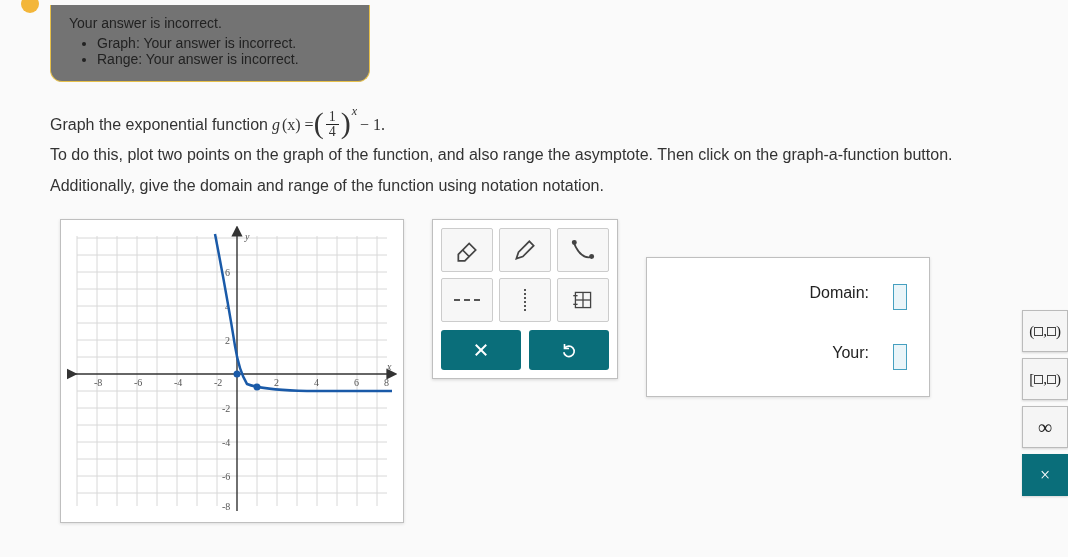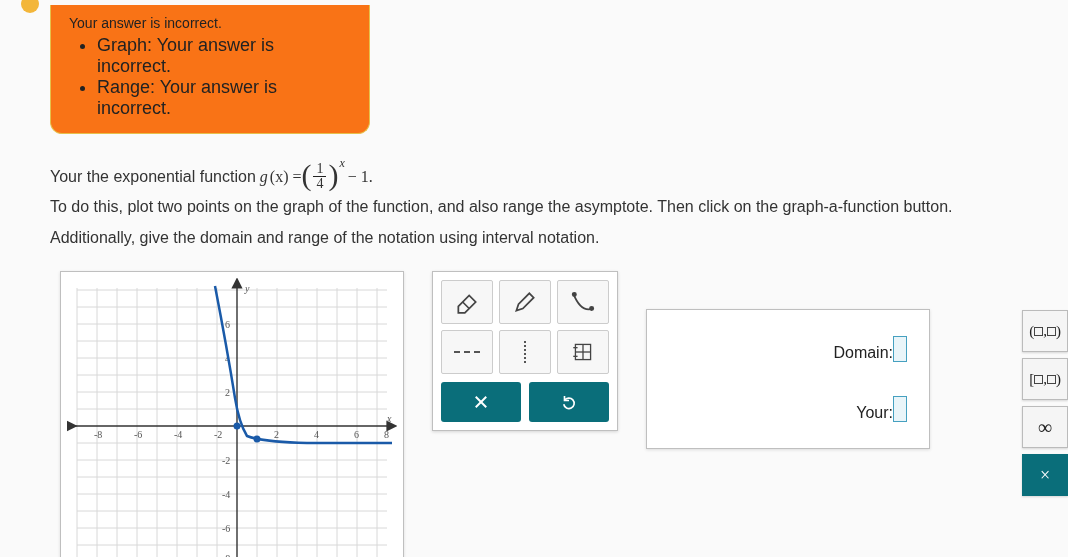--- a/index.html
+++ b/index.html
@@ -1,20 +1,20 @@
 <!DOCTYPE html>
 <html><head>
 <meta charset="utf-8">
 <style>
 *{box-sizing:border-box;margin:0;padding:0}
 body{font-family:Arial,Helvetica,sans-serif;font-size:15px;color:#222;background:#fafafa;width:1068px;height:557px;overflow:hidden;position:relative}
-.feedback-box{margin:5px 0 0 50px;padding:10px 18px 14px;border:1px solid #e6c04a;border-top:none;border-radius:0 0 12px 12px;width:320px;background:#f97316;position:relative}
+.feedback-box{margin:5px 0 0 50px;padding:10px 18px 14px;border:1px solid #e6c04a;border-top:none;border-radius:0 0 12px 12px;width:320px;background:#737373;position:relative}
 .feedback-box:before{content:"";position:absolute;left:-30px;top:-10px;width:18px;height:18px;border-radius:50%;background:#f3b63a}
 .feedback-box .title{font-size:14px}
-.feedback-box ul{list-style:disc;margin:4px 0 0 28px;font-size:18px}
+.feedback-box ul{list-style:disc;margin:4px 0 0 28px;font-size:14px}
 .prompt{margin:28px 0 0 50px;font-size:16px;color:#333;line-height:1.9}
 .prompt .line1{display:flex;align-items:center;flex-wrap:wrap;gap:2px}
 .eq{font-family:'Times New Roman',serif;font-style:italic;display:inline-flex;align-items:center;margin:0 2px}
 .eq .up{font-style:normal}
 .frac{display:inline-flex;flex-direction:column;align-items:center;font-style:normal;font-size:14px;line-height:1;margin:0 2px;position:relative;top:-1px}
 .frac .n{border-bottom:1px solid #222;padding:0 3px}
 .frac .d{padding:0 3px}
 .paren{font-size:30px;font-style:normal;line-height:0;position:relative;top:-2px}
 .sup{font-size:12px;font-style:italic;position:relative;top:-14px;left:1px}
 .work-row{display:flex;align-items:flex-start;margin:18px 0 0 60px;gap:28px}
@@ -23,56 +23,56 @@
 .tool-panel{border:1px solid #bfbfbf;background:#fff;box-shadow:0 1px 3px rgba(0,0,0,.15);padding:8px;width:186px}
 .tool-grid{display:grid;grid-template-columns:repeat(3,1fr);gap:6px;margin-bottom:8px}
 .tool-cell{height:44px;border:1px solid #ccc;background:#f7f7f7;display:flex;align-items:center;justify-content:center;border-radius:2px}
 .tool-cell svg{width:26px;height:26px}
 .dash-line{width:26px;border-top:2px dashed #555}
 .vdash{height:22px;border-left:2px dotted #555}
 .action-row{display:flex;gap:8px}
 .action-btn{flex:1;height:40px;background:#0a6e7a;color:#fff;border:none;border-radius:3px;font-size:18px;display:flex;align-items:center;justify-content:center;cursor:pointer}
 .action-btn svg{width:18px;height:18px}
 .dr-panel{border:1px solid #bfbfbf;background:#fff;box-shadow:0 1px 3px rgba(0,0,0,.12);padding:26px 22px;width:284px;margin-top:38px;display:flex;flex-direction:column;gap:34px}
-.dr-row{display:flex;align-items:flex-end;justify-content:flex-end;gap:0;font-size:16px}
+.dr-row{display:flex;align-items:flex-start;justify-content:flex-end;gap:24px;font-size:16px}
 .inp-slot{width:14px;height:26px;border:1px solid #46a0c0;background:#eaf5f9;display:inline-block}
 .side-keys{position:absolute;right:0;top:310px;display:flex;flex-direction:column;gap:6px}
 .key{width:46px;height:42px;border:1px solid #bbb;background:#f5f5f5;box-shadow:0 1px 2px rgba(0,0,0,.15);display:flex;align-items:center;justify-content:center;font-size:15px;font-family:'Times New Roman',serif}
 .key.dark{background:#0a6e7a;color:#fff;border-color:#0a6e7a}
 .sq{display:inline-block;width:9px;height:9px;border:1px solid #444}
 </style>
 </head>
 <body>
 
 <div class="feedback-box">
   <div class="title">Your answer is incorrect.</div>
   <ul>
     <li>Graph: Your answer is incorrect.</li>
     <li>Range: Your answer is incorrect.</li>
   </ul>
 </div>
 
 <div class="prompt">
   <div class="line1">
-    <span>Your the exponential function </span>
+    <span>Graph the exponential function </span>
     <span class="eq">
       <span>g</span>
       <span class="up" style="font-style:normal;margin-left:2px">(x) =</span>
       <span class="paren">(</span>
       <span class="frac">
           <span class="n">1</span>
           <span class="d">4</span>
         </span>
       <span class="paren">)</span>
       <span class="sup">x</span>
       <span class="up" style="margin-left:4px"> − 1.</span>
     </span>
   </div>
   <div>To do this, plot two points on the graph of the function, and also range the asymptote. Then click on the graph-a-function button.</div>
-  <div>Additionally, give the domain and range of the notation using interval notation.</div>
+  <div>Additionally, give the domain and range of the function using notation notation.</div>
 </div>
 
 <div class="work-row">
 
   <div class="graph-panel">
     <svg width="330" height="290" viewBox="0 0 330 290">
       <defs>
         <marker id="ah" markerWidth="8" markerHeight="8" refX="4" refY="4" orient="auto">
             <path d="M0,0 L8,4 L0,8 Z" fill="#333"></path>
           </marker>

